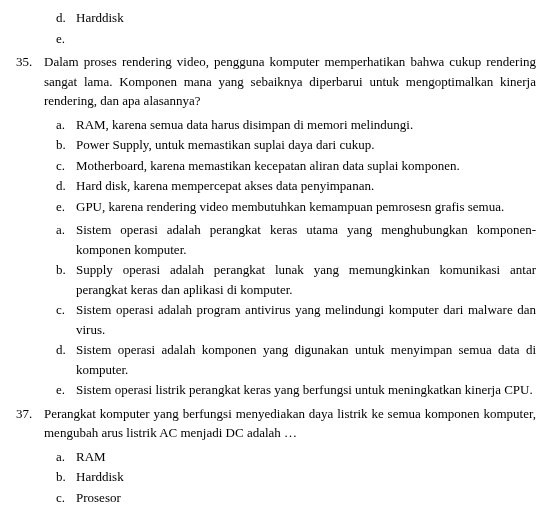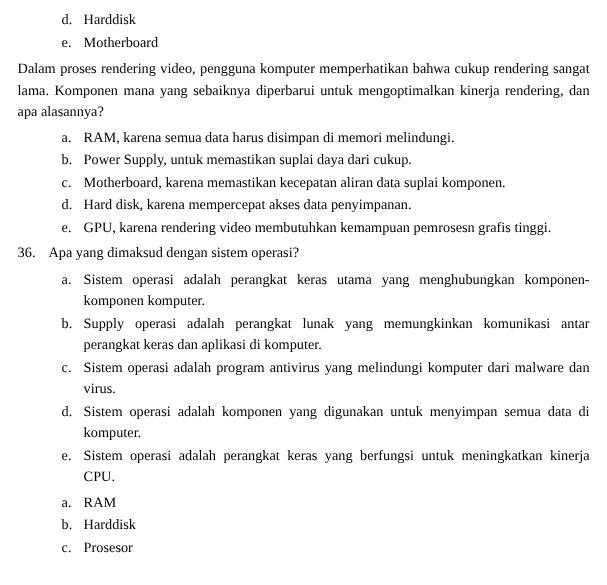--- a/index.html
+++ b/index.html
@@ -64,25 +64,25 @@
 
 <div class="content">
 
   <div class="prev-items">
     <div class="prev-item">
       <span class="prev-letter">d.</span>
       <span>Harddisk</span>
     </div>
     <div class="prev-item">
       <span class="prev-letter">e.</span>
-      <span>Motherboard</span>
     </div>
   </div>
 
   <div class="question">
+    <span class="question-number">35.</span>
     <span class="question-text">Dalam proses rendering video, pengguna komputer memperhatikan bahwa cukup rendering sangat lama. Komponen mana yang sebaiknya diperbarui untuk mengoptimalkan kinerja rendering, dan apa alasannya?</span>
   </div>
   <div class="answer-list">
     <div class="answer-item">
       <span class="answer-letter">a.</span>
       <span class="answer-text">RAM, karena semua data harus disimpan di memori melindungi.</span>
     </div>
     <div class="answer-item">
       <span class="answer-letter">b.</span>
       <span class="answer-text">Power Supply, untuk memastikan suplai daya dari cukup.</span>
@@ -90,51 +90,51 @@
     <div class="answer-item">
       <span class="answer-letter">c.</span>
       <span class="answer-text">Motherboard, karena memastikan kecepatan aliran data suplai komponen.</span>
     </div>
     <div class="answer-item">
       <span class="answer-letter">d.</span>
       <span class="answer-text">Hard disk, karena mempercepat akses data penyimpanan.</span>
     </div>
     <div class="answer-item">
       <span class="answer-letter">e.</span>
-      <span class="answer-text">GPU, karena rendering video membutuhkan kemampuan pemrosesn grafis tinggi.</span>
+      <span class="answer-text">GPU, karena rendering video membutuhkan kemampuan pemrosesn grafis semua.</span>
     </div>
   </div>
 
-  <div class="question">
-    <span class="question-number">36.</span>
-    <span class="question-text">Apa yang dimaksud dengan sistem operasi?</span>
-  </div>
   <div class="answer-list">
     <div class="answer-item">
       <span class="answer-letter">a.</span>
       <span class="answer-text">Sistem operasi adalah perangkat keras utama yang menghubungkan komponen-komponen komputer.</span>
     </div>
     <div class="answer-item">
       <span class="answer-letter">b.</span>
       <span class="answer-text">Supply operasi adalah perangkat lunak yang memungkinkan komunikasi antar perangkat keras dan aplikasi di komputer.</span>
     </div>
     <div class="answer-item">
       <span class="answer-letter">c.</span>
       <span class="answer-text">Sistem operasi adalah program antivirus yang melindungi komputer dari malware dan virus.</span>
     </div>
     <div class="answer-item">
       <span class="answer-letter">d.</span>
       <span class="answer-text">Sistem operasi adalah komponen yang digunakan untuk menyimpan semua data di komputer.</span>
     </div>
     <div class="answer-item">
       <span class="answer-letter">e.</span>
-      <span class="answer-text">Sistem operasi adalah perangkat keras yang berfungsi untuk meningkatkan kinerja CPU.</span>
+      <span class="answer-text">Sistem operasi listrik perangkat keras yang berfungsi untuk meningkatkan kinerja CPU.</span>
     </div>
   </div>
 
+  <div class="question">
+    <span class="question-number">37.</span>
+    <span class="question-text">Perangkat komputer yang berfungsi menyediakan daya listrik ke semua komponen komputer, mengubah arus listrik AC menjadi DC adalah …</span>
+  </div>
   <div class="answer-list">
     <div class="answer-item">
       <span class="answer-letter">a.</span>
       <span class="answer-text">RAM</span>
     </div>
     <div class="answer-item">
       <span class="answer-letter">b.</span>
       <span class="answer-text">Harddisk</span>
     </div>
     <div class="answer-item">

